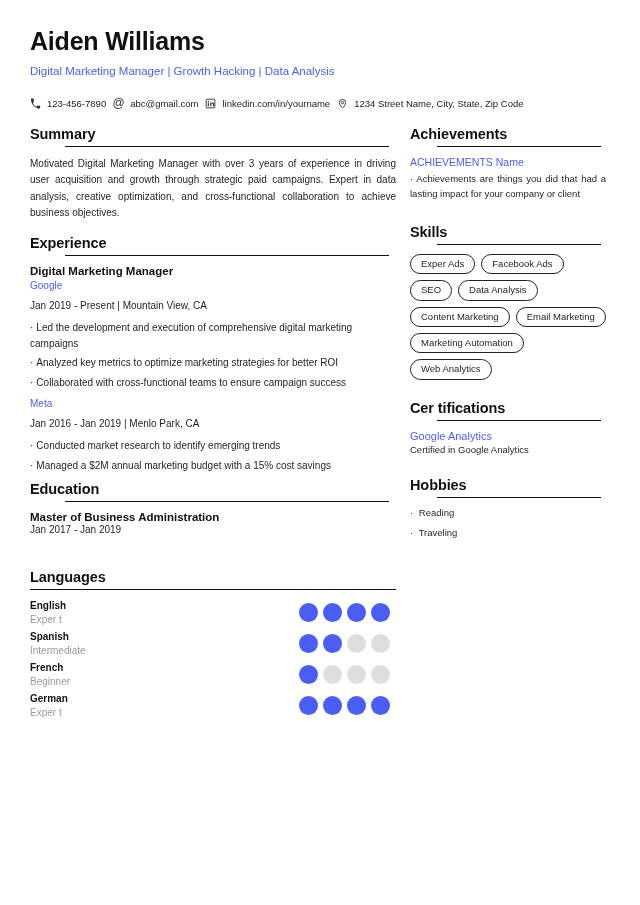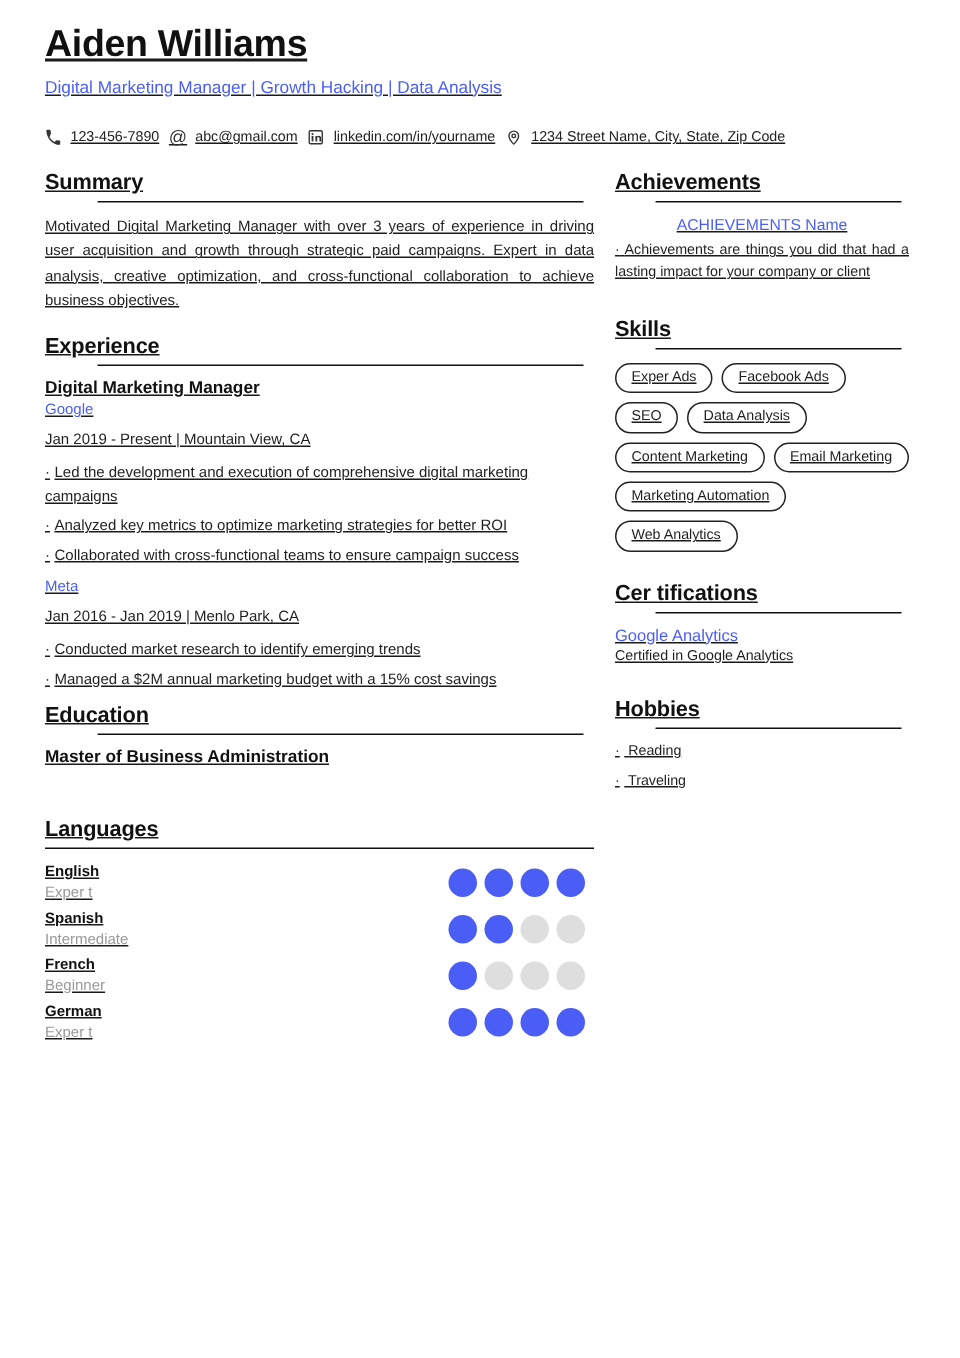--- a/index.html
+++ b/index.html
@@ -11,24 +11,23 @@
     width: 640px;
     height: 905px;
     font-family: "Liberation Sans", sans-serif;
     color: #1a1a1a;
     -webkit-font-smoothing: antialiased;
   }
   .page {
     width: 640px;
     height: 724px;
     box-sizing: border-box;
-    padding: 16px 28px 0 30px;
+    padding: 28px 28px 0 30px;
     position: relative;
     overflow: hidden;
-    text-decoration: underline;
   }
 
   
   .name {
     font-size: 25px;
     font-weight: bold;
     letter-spacing: -0.2px;
     line-height: 1.1;
     margin: 0 0 9px 0;
     color: #111111;
@@ -184,21 +183,20 @@
     border-radius: 50%;
     background: #dedede;
   }
   .dot-pip.on { background: #4a5ef5; }
 
   
   .ach-name {
     font-size: 10.5px;
     color: #4a5ef5;
     margin: 0 0 4px 0;
-    text-align: center;
   }
   .ach-desc {
     font-size: 9.5px;
     line-height: 1.55;
     color: #1f1f1f;
     text-align: justify;
     margin: 0;
   }
   .skills-wrap {
     display: flex;
@@ -318,20 +316,21 @@
             <div class="bullet"><span class="dot">·</span><span>Conducted market research to identify emerging trends</span></div>
             <div class="bullet"><span class="dot">·</span><span>Managed a $2M annual marketing budget with a 15% cost savings</span></div>
           </div>
         </div>
       </div>
 
       <div class="section" style="margin-top:6px">
         <h2 class="sec-title">Education</h2>
         <div class="sec-rule"></div>
         <div class="edu-degree">Master of Business Administration</div>
+        <div class="edu-dates">Jan 2017 - Jan 2019</div>
       </div>
 
       <div class="section lang-section">
         <h2 class="sec-title">Languages</h2>
         <div class="sec-rule full"></div>
 
         <div class="lang-row">
           <div>
             <p class="lang-name">English</p>
             <p class="lang-level">Exper t</p>

